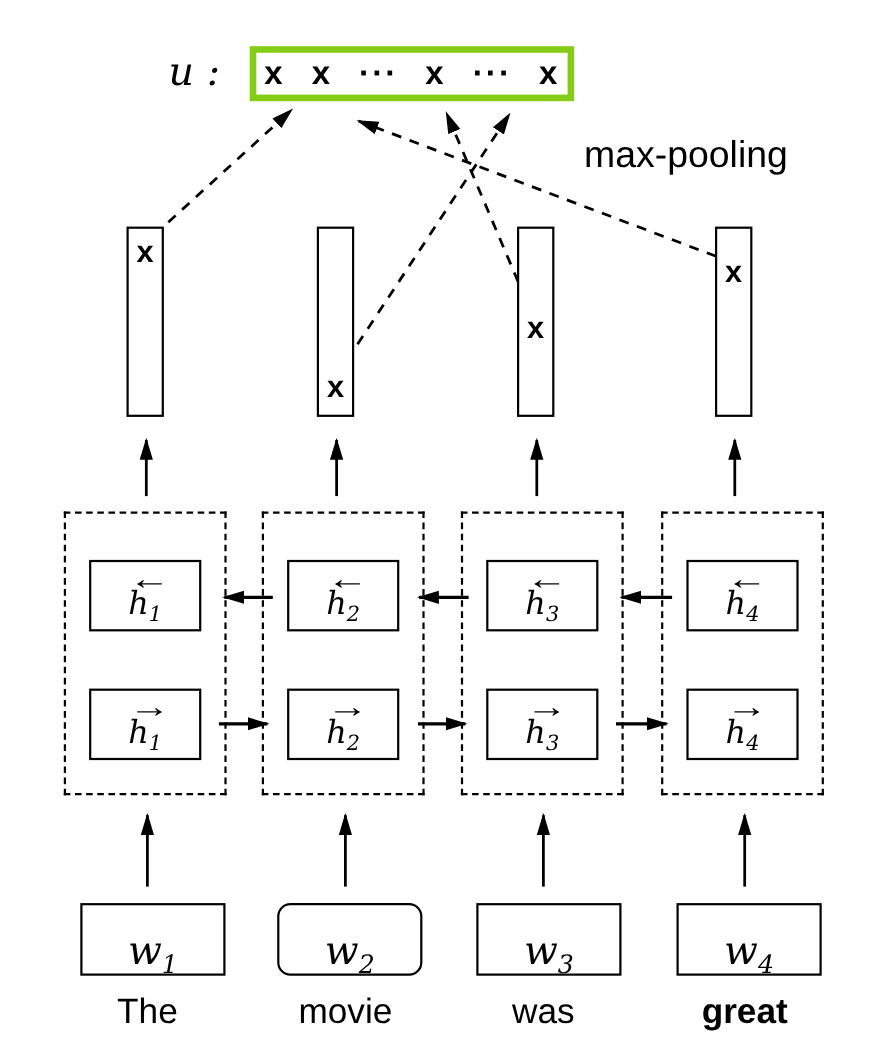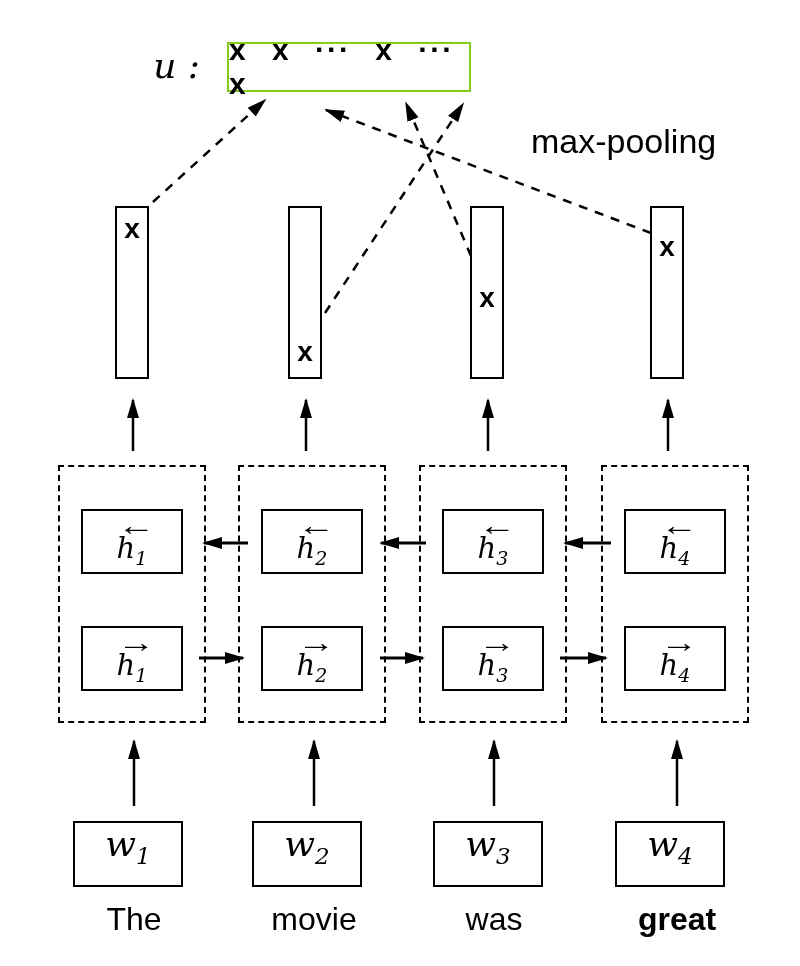--- a/index.html
+++ b/index.html
@@ -4,21 +4,21 @@
 <style>
   html,body{margin:0;padding:0;background:#ffffff;}
   .canvas{position:relative;width:800px;height:966px;background:#ffffff;
           font-family:"Liberation Sans",sans-serif;color:#000;overflow:hidden;}
   .abs{position:absolute;}
   svg.connections{position:absolute;left:0;top:0;width:800px;height:966px;}
 
   
   .u-label{left:96px;top:46px;width:104px;text-align:right;
            font-family:"DejaVu Serif",serif;font-style:italic;font-size:36px;line-height:40px;}
-  .u-box{left:227px;top:42px;width:244px;height:50px;border:2px solid #84cc16;box-sizing:border-box;
+  .u-box{left:227px;top:42px;width:295px;height:50px;border:6px solid #84cc16;box-sizing:border-box;
          display:flex;align-items:center;justify-content:center;
          font-size:30px;font-weight:600;letter-spacing:2px;word-spacing:14px;}
   .pooling-label{left:531px;top:122px;font-size:34px;letter-spacing:0px;text-align:right;}
 
   
   .bar{top:206px;width:34px;height:173px;border:2px solid #000;box-sizing:border-box;background:#fff;}
   .bar .mark{position:absolute;left:0;right:0;text-align:center;
              font-size:28px;font-weight:600;line-height:28px;}
   .bar1{left:115px;} .bar1 .mark{top:7px;}
   .bar2{left:288px;} .bar2 .mark{top:130px;}
@@ -31,25 +31,25 @@
   .hbox{position:absolute;left:50%;transform:translateX(-50%);width:102px;height:65px;
         border:2px solid #000;box-sizing:border-box;background:#fff;
         display:flex;flex-direction:column;align-items:center;justify-content:center;}
   .hbox.back{top:42px;} .hbox.fwd{top:159px;}
   .harrow{display:block;font-size:28px;line-height:13px;transform:scaleX(1.35);margin-left:8px;}
   .hbase{display:block;font-family:"DejaVu Serif",serif;font-style:italic;
          font-size:29px;line-height:32px;}
   .hbase sub{font-size:19px;font-style:italic;line-height:0;}
 
   
-  .wbox{top:821px;width:110px;height:66px;border:2px solid #000;box-sizing:border-box;
-        display:flex;align-items:flex-start;justify-content:center;
+  .wbox{top:821px;width:132px;height:66px;border:2px solid #000;box-sizing:border-box;
+        display:flex;align-items:flex-end;justify-content:center;
         font-family:"DejaVu Serif",serif;font-style:italic;font-size:36px;}
   .wbox sub{font-size:23px;line-height:0;font-style:italic;}
-  .w1{left:73px;} .w2{left:252px;} .w3{left:433px;} .w4{left:615px;}
+  .w1{left:73px;} .w2{left:252px;border-radius:12px;} .w3{left:433px;} .w4{left:615px;}
 
   
   .word{top:901px;width:140px;text-align:center;font-size:32px;}
   .word1{left:64px;} .word2{left:244px;} .word3{left:424px;text-align:center;} .word4{left:607px;font-weight:bold;}
 </style>
 </head>
 <body>
 
 <div class="canvas">
 

